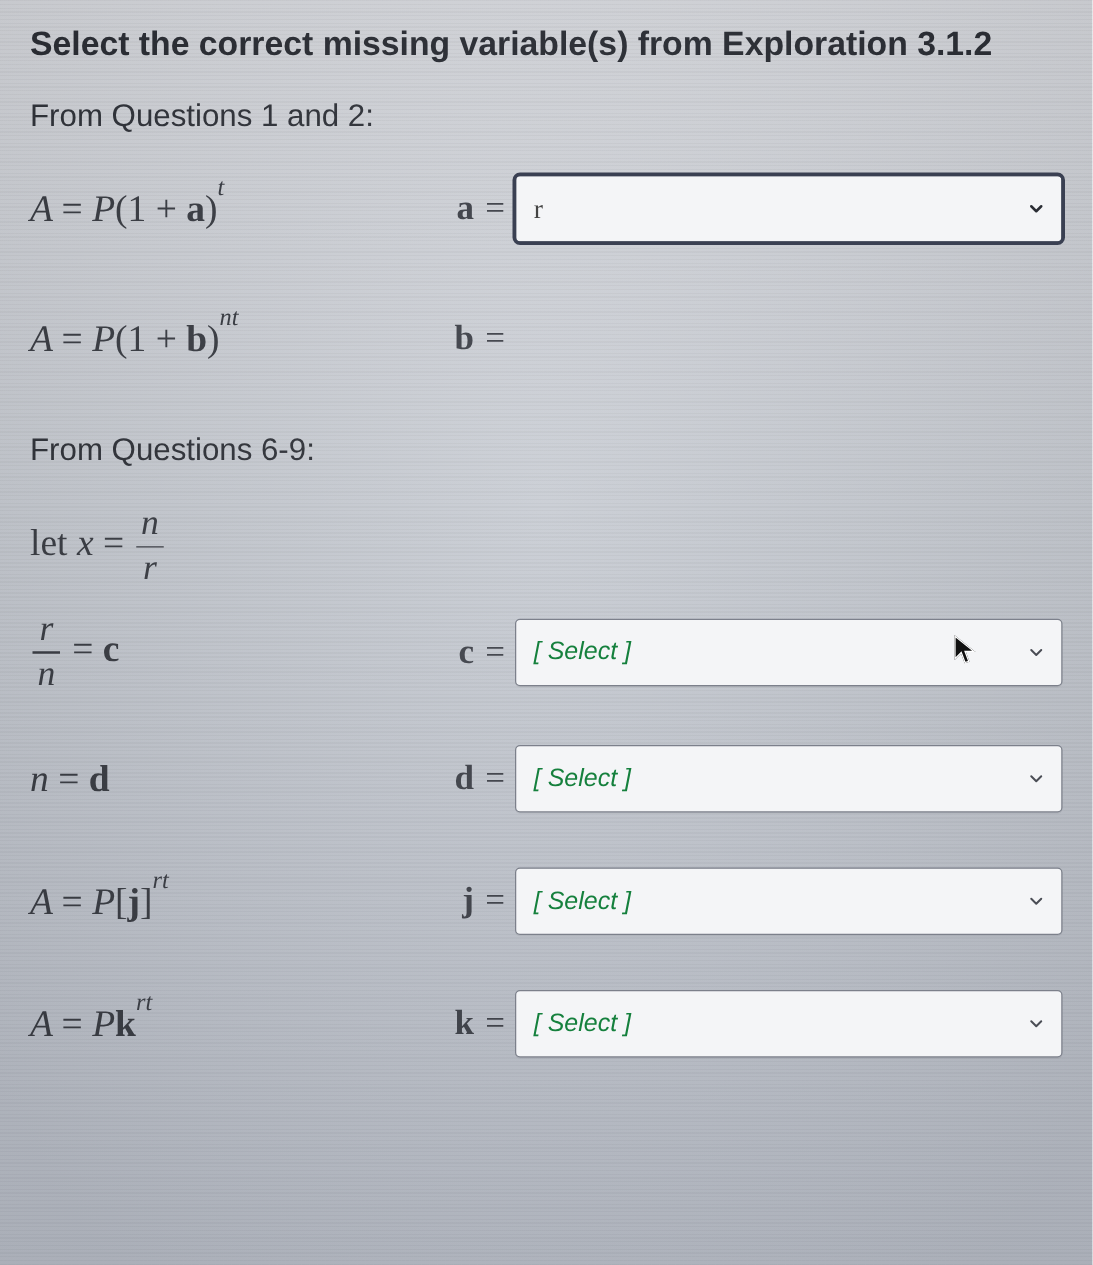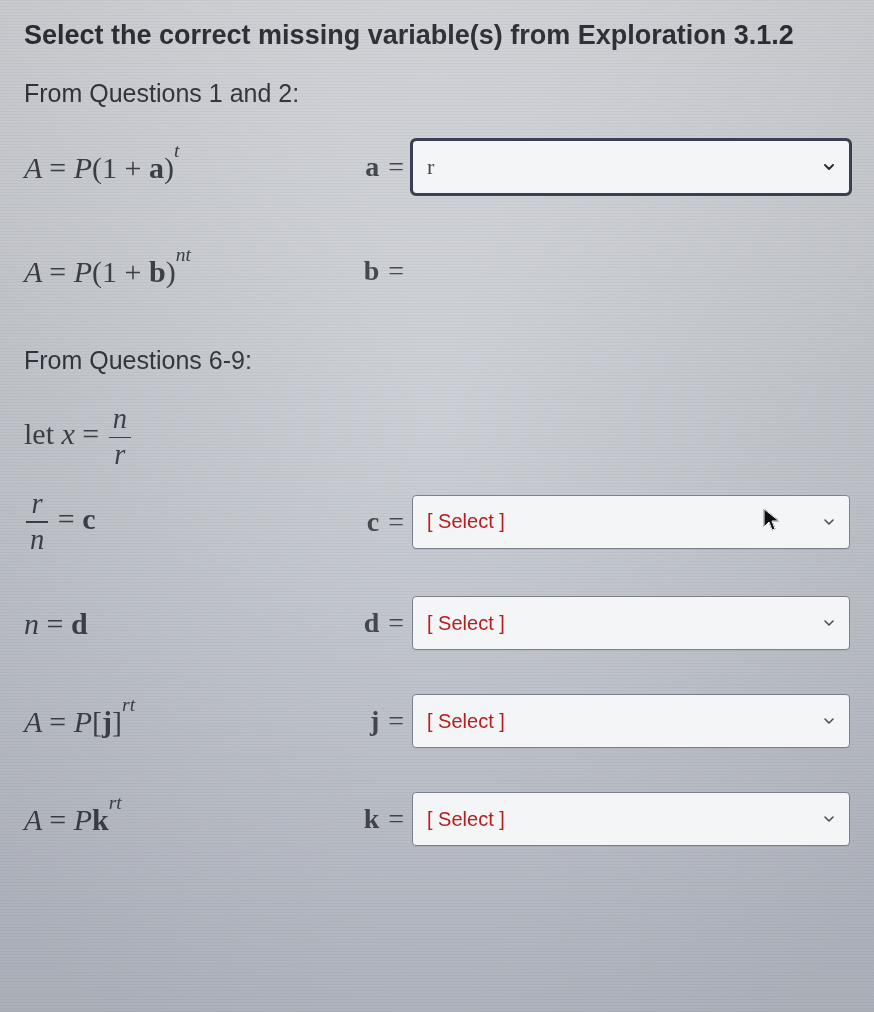--- a/index.html
+++ b/index.html
@@ -110,21 +110,21 @@
     font-size: 20px;
     color: #444;
     position: relative;
     cursor: pointer;
     box-shadow: 0 1px 0 rgba(0,0,0,0.05);
   }
   .select-box.active {
     outline: 3px solid #3a4052;
     outline-offset: -1px;
   }
-  .select-box .placeholder { color: #b91c1c; }
+  .select-box .placeholder { color: #15803d; font-style: italic; }
   .select-box .val { color: #444; font-family: Georgia, serif; font-size: 22px; }
   .select-box .chev {
     position: absolute;
     right: 12px;
     top: 50%;
     transform: translateY(-50%);
   }
   .chev svg { width: 16px; height: 16px; display:block; }
   .chev path { stroke: #4a4d55; stroke-width: 2.4; fill: none; stroke-linecap: round; stroke-linejoin: round; }
   .select-box.active .chev path { stroke: #2a2d34; stroke-width: 3; }

